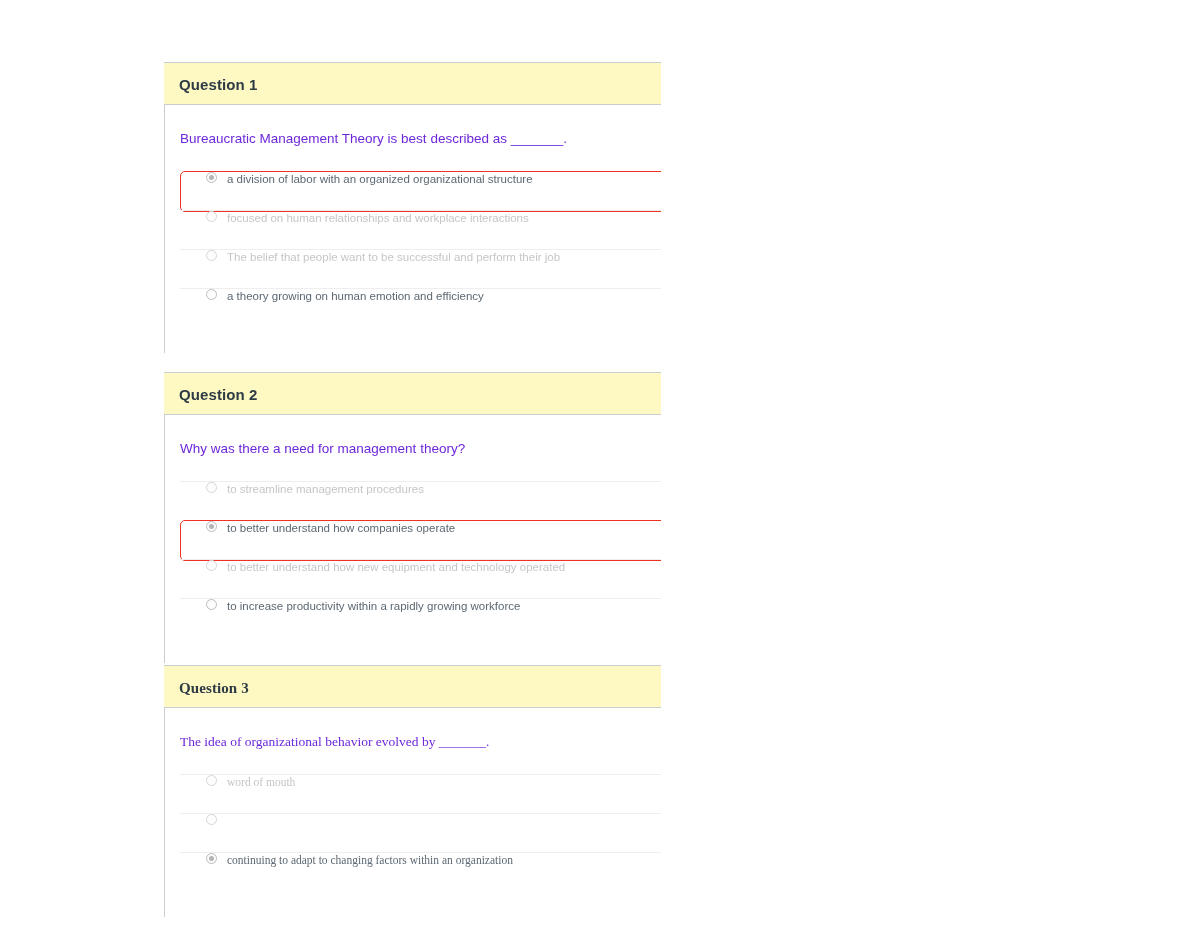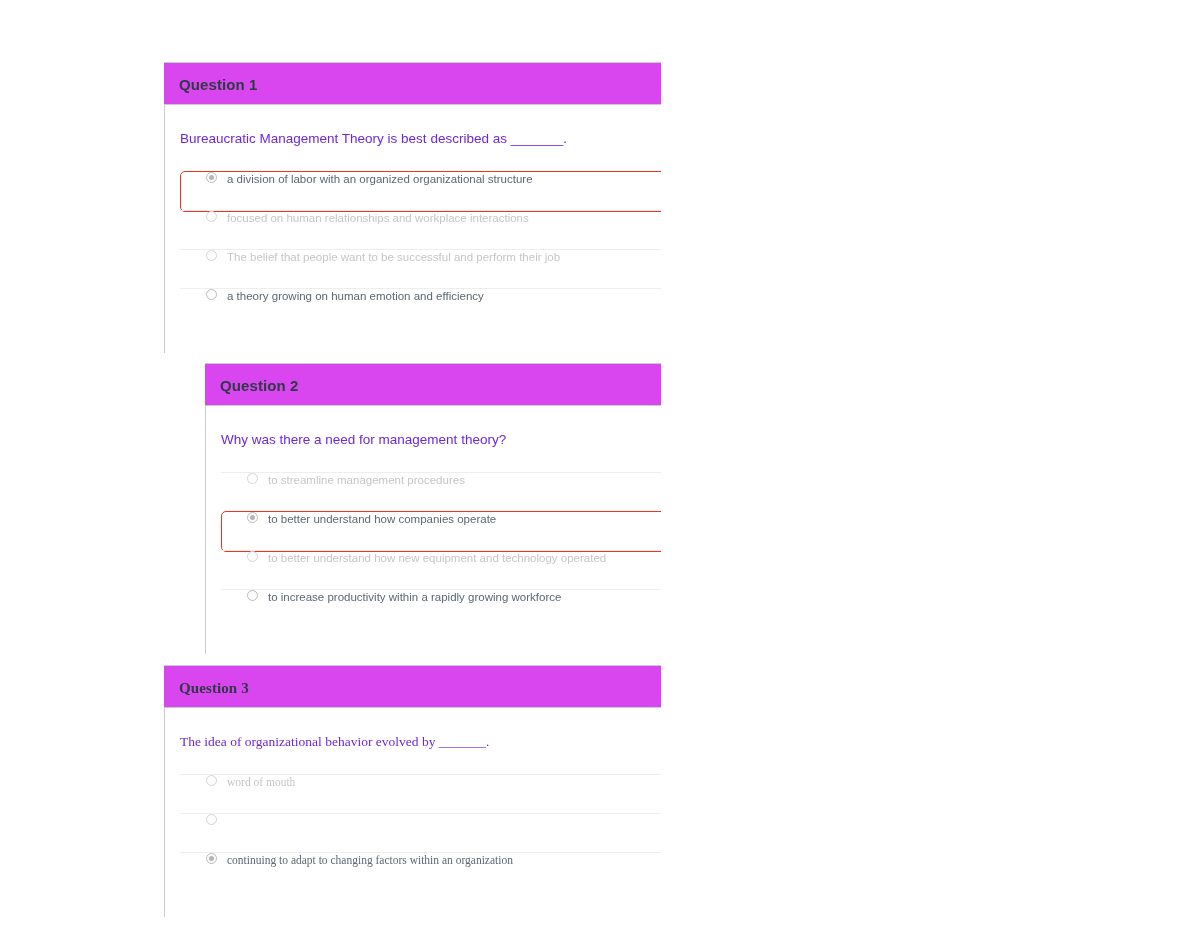--- a/index.html
+++ b/index.html
@@ -28,21 +28,21 @@
   }
 
   
   .question-block {
     position: absolute;
     left: 164px;
     width: 840px; 
   }
 
   .question-header {
-    background: #d946ef;
+    background: #fef9c3;
     border-top: 1px solid #c7cdd1;
     border-bottom: 1px solid #c7cdd1;
     height: 43px;
     line-height: 43px;
     padding: 0 0 0 15px;
     box-sizing: border-box;
   }
   .question-name {
     font-size: 15px;
     font-weight: bold;
@@ -171,21 +171,21 @@
             </div>
             <div class="answer-row is-correct">
               <div class="answer-inner">
                 <span class="radio"></span>
                 <span class="answer-text">a theory growing on human emotion and efficiency</span>
               </div>
             </div>
           </div>
         </div>
       </div>
-      <div class="question-block" style="top: 363px; margin-left: 41px;">
+      <div class="question-block" style="top: 372px;">
         <div class="question-header"><span class="question-name">Question 2</span></div>
         <div class="question-body">
           <div class="question-text">Why was there a need for management theory?</div>
           <div class="answers">
             <div class="answer-row">
               <div class="answer-inner">
                 <span class="radio"></span>
                 <span class="answer-text">to streamline management procedures</span>
               </div>
             </div>

